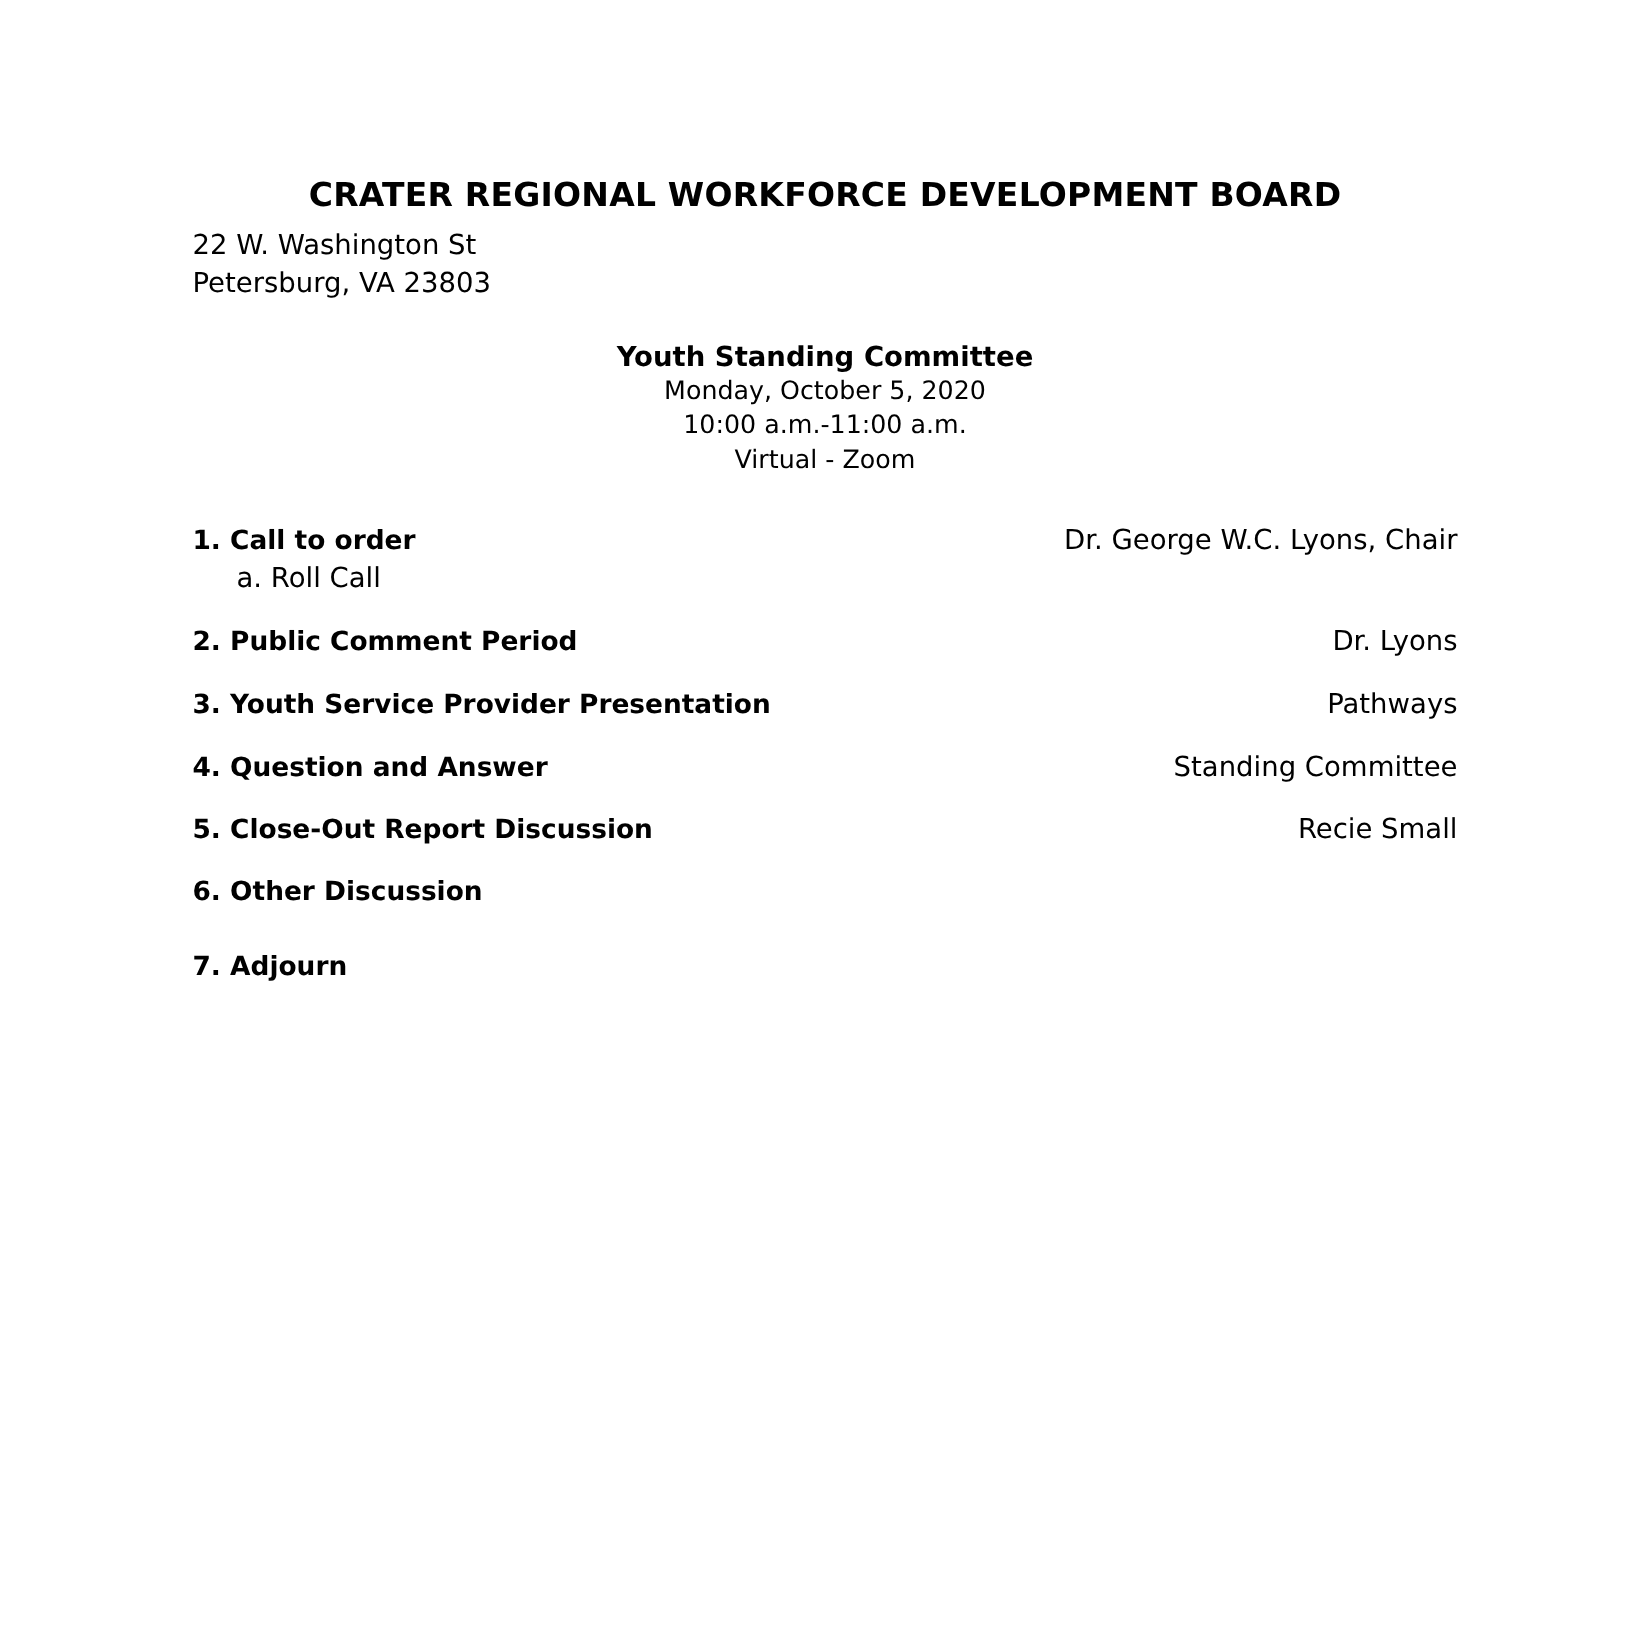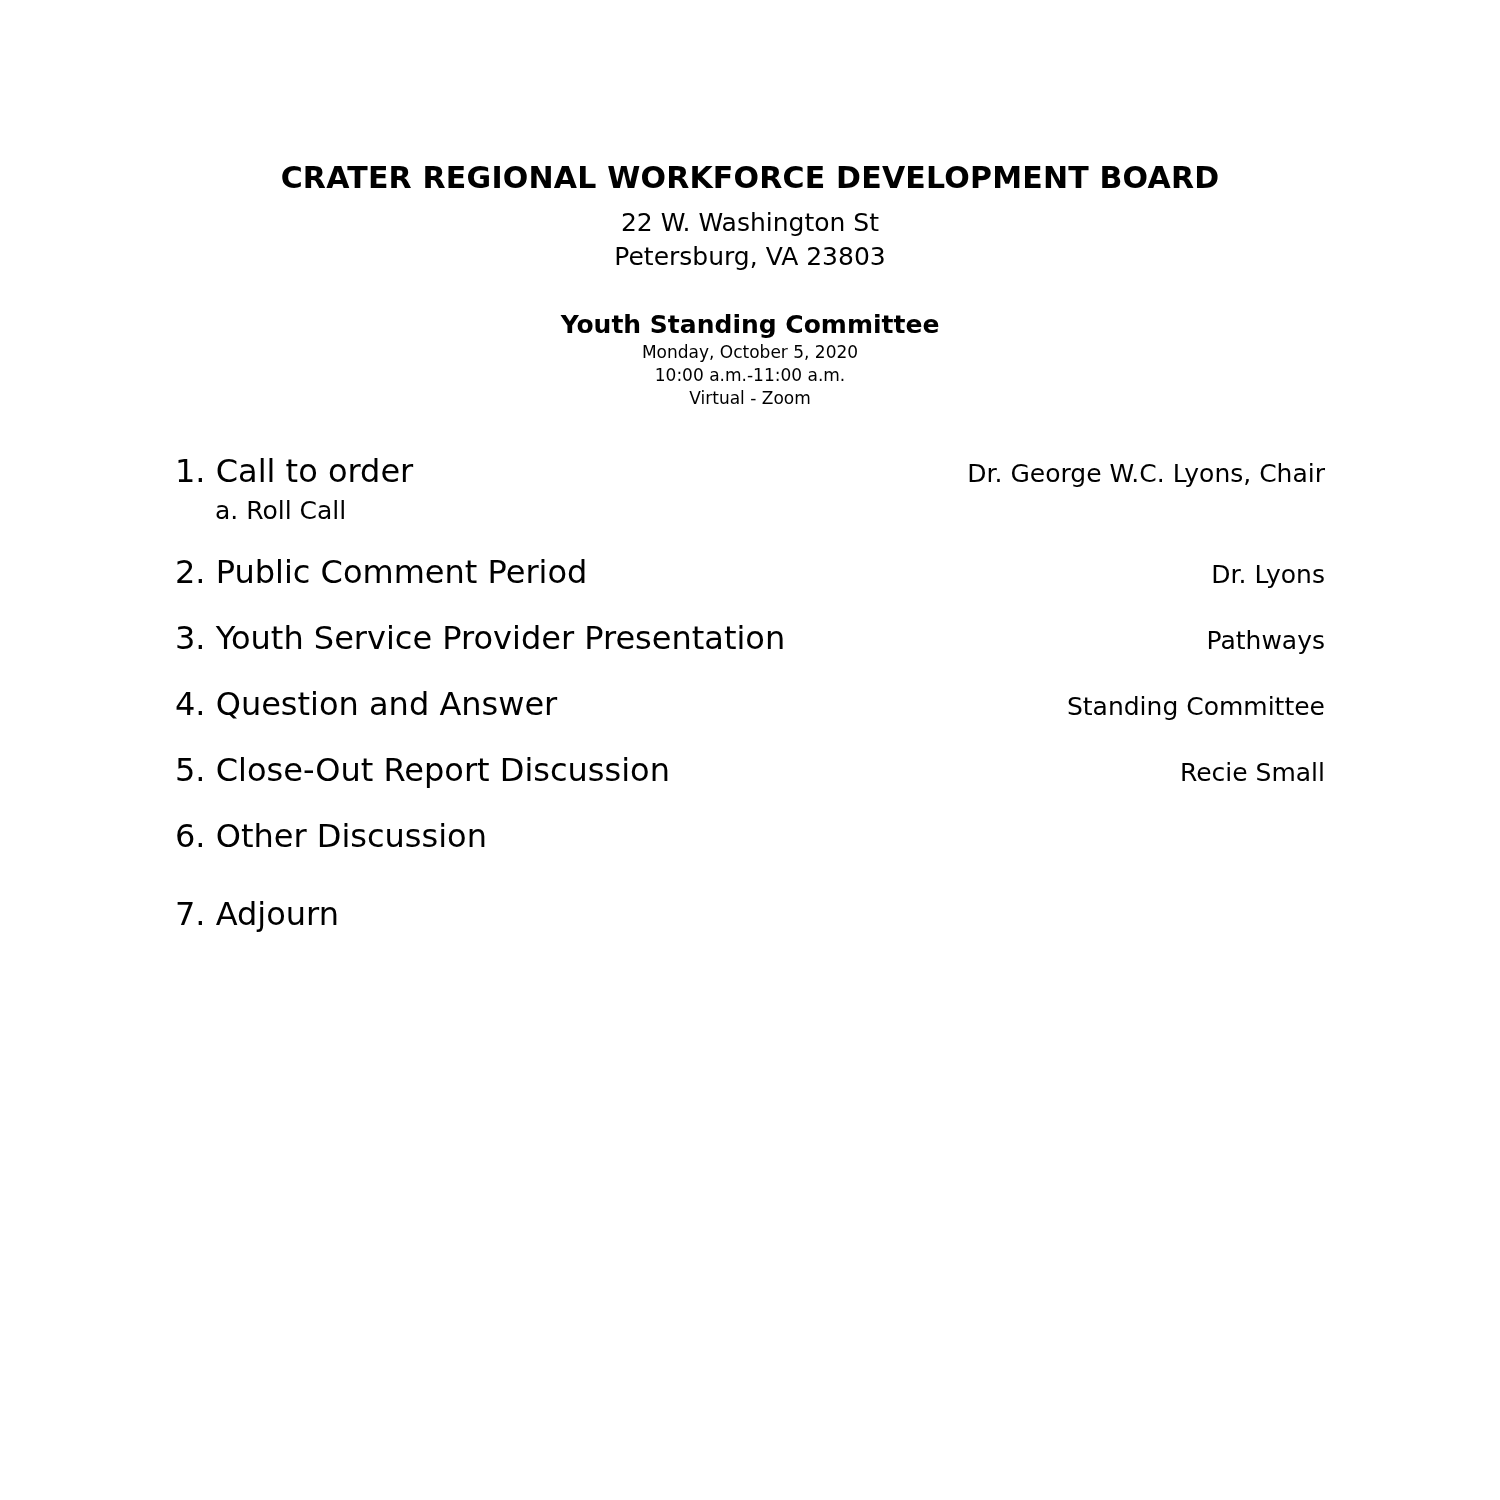--- a/index.html
+++ b/index.html
@@ -23,57 +23,57 @@
   }
   .org-title {
     text-align: center;
     font-size: 30px;
     font-weight: bold;
     letter-spacing: 0.2px;
     line-height: 1.2;
     margin: 0 0 10px 0;
   }
   .addr-line {
-    text-align: center;
+    text-align: left;
     font-size: 25px;
     line-height: 1.35;
     margin: 0;
   }
   .committee {
     text-align: center;
     font-size: 25px;
     font-weight: bold;
     margin: 34px 0 0 0;
     line-height: 1.35;
   }
   .meta-line {
     text-align: center;
-    font-size: 17px;
+    font-size: 23px;
     line-height: 1.35;
     margin: 0;
   }
   .agenda-heading {
     text-align: center;
     font-size: 25px;
     font-weight: bold;
     text-decoration: underline;
     margin: 40px 0 0 0;
   }
   .items {
     margin-top: 42px;
   }
   .item-row {
     display: flex;
     justify-content: space-between;
     align-items: baseline;
     margin-bottom: 28px;
   }
   .item-left {
-    font-size: 32px;
-    font-weight: normal;
+    font-size: 24px;
+    font-weight: bold;
     white-space: pre;
   }
   .item-right {
     font-size: 25px;
     font-weight: normal;
     text-align: right;
     white-space: pre;
     margin-left: 14px;
   }
   .sub-item {

